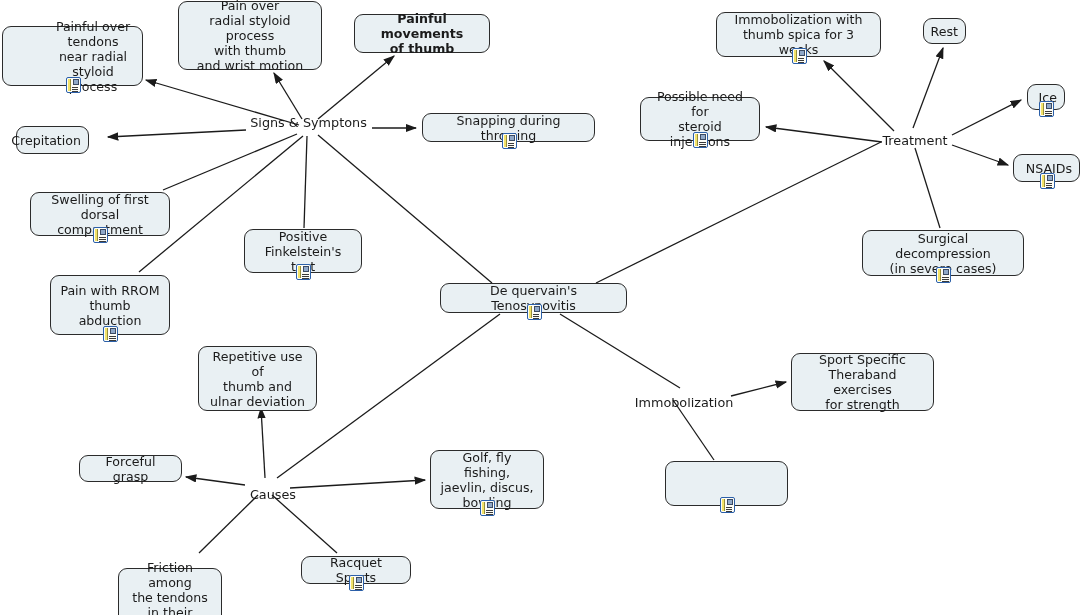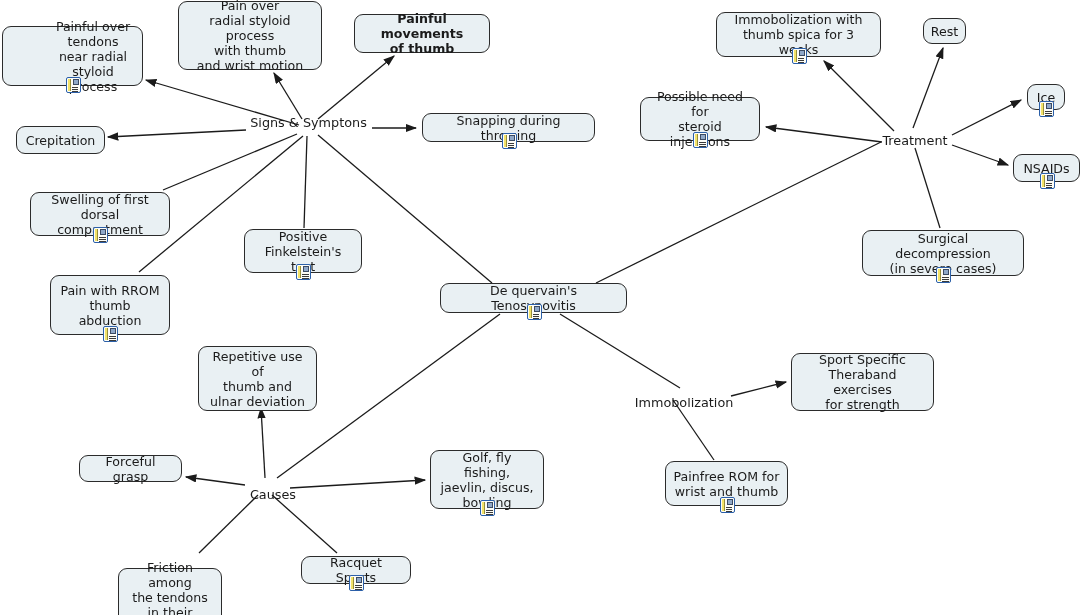--- a/index.html
+++ b/index.html
@@ -28,21 +28,21 @@
     box-sizing: border-box;
     background: #e9f0f3;
     border: 1.4px solid #2b2b2b;
     border-radius: 9px;
     color: #1b1b1b;
     font-size: 12.6px;
     line-height: 15px;
     text-align: center;
     display: flex;
     align-items: center;
-    justify-content: center;
+    justify-content: flex-end;
     padding: 3px 7px;
     white-space: pre-line;
     box-shadow: 0 0 0 0 rgba(0,0,0,0);
   }
   .hub {
     position: absolute;
     background: transparent;
     border: none;
     color: #1b1b1b;
     font-size: 12.8px;
@@ -153,21 +153,21 @@
       <div class="node" style="left: 2px; top: 26px; width: 141px; height: 60px; padding-left: 48px;"><span>Painful over tendons
 near radial
 styloid process</span><span class="note-icon"><span class="bar"></span><span class="thumb"></span><span class="ln l0"></span><span class="ln l1"></span><span class="ln l2"></span><span class="ln l3"></span></span></div>
       <div class="node" style="left: 178px; top: 1px; width: 144px; height: 69px;"><span>Pain over
 radial styloid process
 with thumb
 and wrist motion</span></div>
       <div class="node" style="left: 354px; top: 14px; width: 136px; height: 39px; font-weight: bold;"><span>Painful movements
 of thumb</span></div>
       <div class="node" style="left: 422px; top: 113px; width: 173px; height: 29px;"><span>Snapping during throwing</span><span class="note-icon"><span class="bar"></span><span class="thumb"></span><span class="ln l0"></span><span class="ln l1"></span><span class="ln l2"></span><span class="ln l3"></span></span></div>
-      <div class="node" style="left: 16px; top: 126px; width: 89px; height: 28px;"><span>Crepitation</span></div>
+      <div class="node" style="left: 16px; top: 126px; width: 73px; height: 28px;"><span>Crepitation</span></div>
       <div class="node" style="left: 30px; top: 192px; width: 140px; height: 44px;"><span>Swelling of first
 dorsal compartment</span><span class="note-icon"><span class="bar"></span><span class="thumb"></span><span class="ln l0"></span><span class="ln l1"></span><span class="ln l2"></span><span class="ln l3"></span></span></div>
       <div class="node" style="left: 50px; top: 275px; width: 120px; height: 60px;"><span>Pain with RROM
 thumb abduction</span><span class="note-icon"><span class="bar"></span><span class="thumb"></span><span class="ln l0"></span><span class="ln l1"></span><span class="ln l2"></span><span class="ln l3"></span></span></div>
       <div class="node" style="left: 244px; top: 229px; width: 118px; height: 44px;"><span>Positive
 Finkelstein's test</span><span class="note-icon"><span class="bar"></span><span class="thumb"></span><span class="ln l0"></span><span class="ln l1"></span><span class="ln l2"></span><span class="ln l3"></span></span></div>
       <div class="node" style="left: 716px; top: 12px; width: 165px; height: 45px;"><span>Immobolization with
 thumb spica for 3 weeks</span><span class="note-icon"><span class="bar"></span><span class="thumb"></span><span class="ln l0"></span><span class="ln l1"></span><span class="ln l2"></span><span class="ln l3"></span></span></div>
       <div class="node" style="left: 923px; top: 18px; width: 43px; height: 26px;"><span>Rest</span></div>
       <div class="node" style="left: 1027px; top: 84px; width: 38px; height: 26px;"><span>Ice</span><span class="note-icon"><span class="bar"></span><span class="thumb"></span><span class="ln l0"></span><span class="ln l1"></span><span class="ln l2"></span><span class="ln l3"></span></span></div>
@@ -183,16 +183,15 @@
       <div class="node" style="left: 430px; top: 450px; width: 114px; height: 59px;"><span>Golf, fly fishing,
 jaevlin, discus,
 bowling</span><span class="note-icon"><span class="bar"></span><span class="thumb"></span><span class="ln l0"></span><span class="ln l1"></span><span class="ln l2"></span><span class="ln l3"></span></span></div>
       <div class="node" style="left: 118px; top: 556px; width: 104px; height: 58px; margin-top: 12px;"><span>Friction among
 the tendons
 in their sheaths</span></div>
       <div class="node" style="left: 301px; top: 556px; width: 110px; height: 28px;"><span>Racquet Sports</span><span class="note-icon"><span class="bar"></span><span class="thumb"></span><span class="ln l0"></span><span class="ln l1"></span><span class="ln l2"></span><span class="ln l3"></span></span></div>
       <div class="node" style="left: 791px; top: 353px; width: 143px; height: 58px;"><span>Sport Specific
 Theraband exercises
 for strength</span></div>
-      <div class="node" style="left: 665px; top: 461px; width: 123px; height: 45px;"><span>Painfree ROM for
-wrist and thumb</span><span class="note-icon"><span class="bar"></span><span class="thumb"></span><span class="ln l0"></span><span class="ln l1"></span><span class="ln l2"></span><span class="ln l3"></span></span></div>
+      <div class="node" style="left: 665px; top: 461px; width: 123px; height: 45px;"><span class="note-icon"><span class="bar"></span><span class="thumb"></span><span class="ln l0"></span><span class="ln l1"></span><span class="ln l2"></span><span class="ln l3"></span></span></div>
     </div>
 </div>
 
 </body></html>

